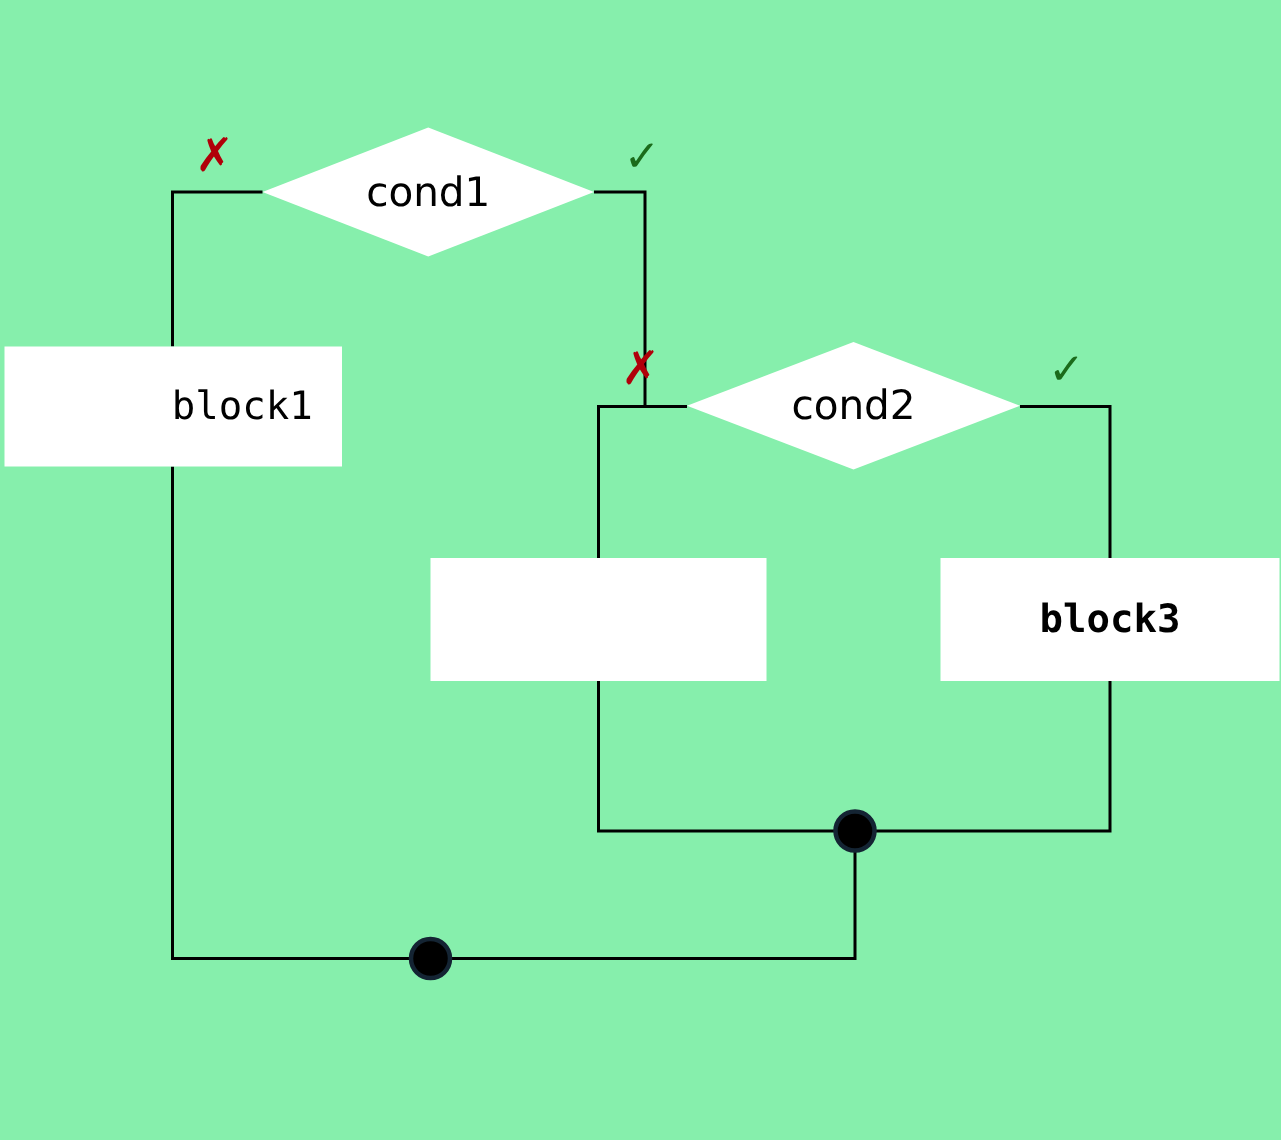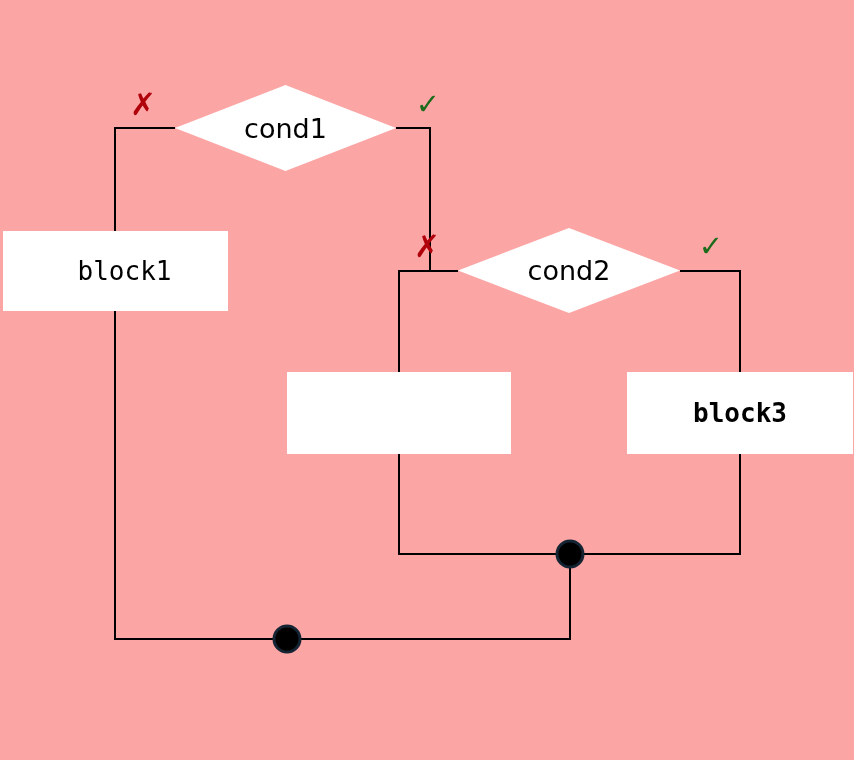--- a/index.html
+++ b/index.html
@@ -7,21 +7,21 @@
     padding: 0;
     background: #000000;
   }
   body {
     font-family: "Liberation Sans", sans-serif;
   }
   #canvas {
     position: relative;
     width: 854px;
     height: 760px;
-    background: #fca5a5;
+    background: #86efac;
     overflow: hidden;
   }
   .svg-layer {
     position: absolute;
     left: 0;
     top: 0;
     width: 854px;
     height: 760px;
   }
   .node-label {
@@ -85,21 +85,21 @@
     <rect x="287" y="372" width="224" height="82" fill="#ffffff" stroke="none"></rect>
 
     <rect x="627" y="372" width="226" height="82" fill="#ffffff" stroke="none"></rect>
 
     <circle cx="570" cy="554" r="13" fill="#000000" stroke="#142433" stroke-width="3"></circle>
     <circle cx="287" cy="639" r="13" fill="#000000" stroke="#142433" stroke-width="3"></circle>
   </svg>
 
   <div class="node-label label-cond" style="left:175px; top:85px; width:221px; height:86px;">cond1</div>
 
-  <div class="node-label label-block" style="left:3px; top:231px; width:243px; height:80px;">block1</div>
+  <div class="node-label label-block" style="left:3px; top:231px; width:243px; height:80px;padding-left:37px;">block1</div>
 
   <div class="node-label label-cond" style="left:458px; top:228px; width:222px; height:85px;">cond2</div>
 
 
   <div class="node-label label-block" style="left:627px; top:372px; width:226px; height:82px;font-weight:bold;">block3</div>
 
   <div class="marker marker-x" style="left:129px; top:88px; width:28px; height:32px; color:#b0000a;">✗</div>
 
   <div class="marker marker-check" style="left:414px; top:89px; width:28px; height:30px; color:#1b6b1b;">✓</div>
 

